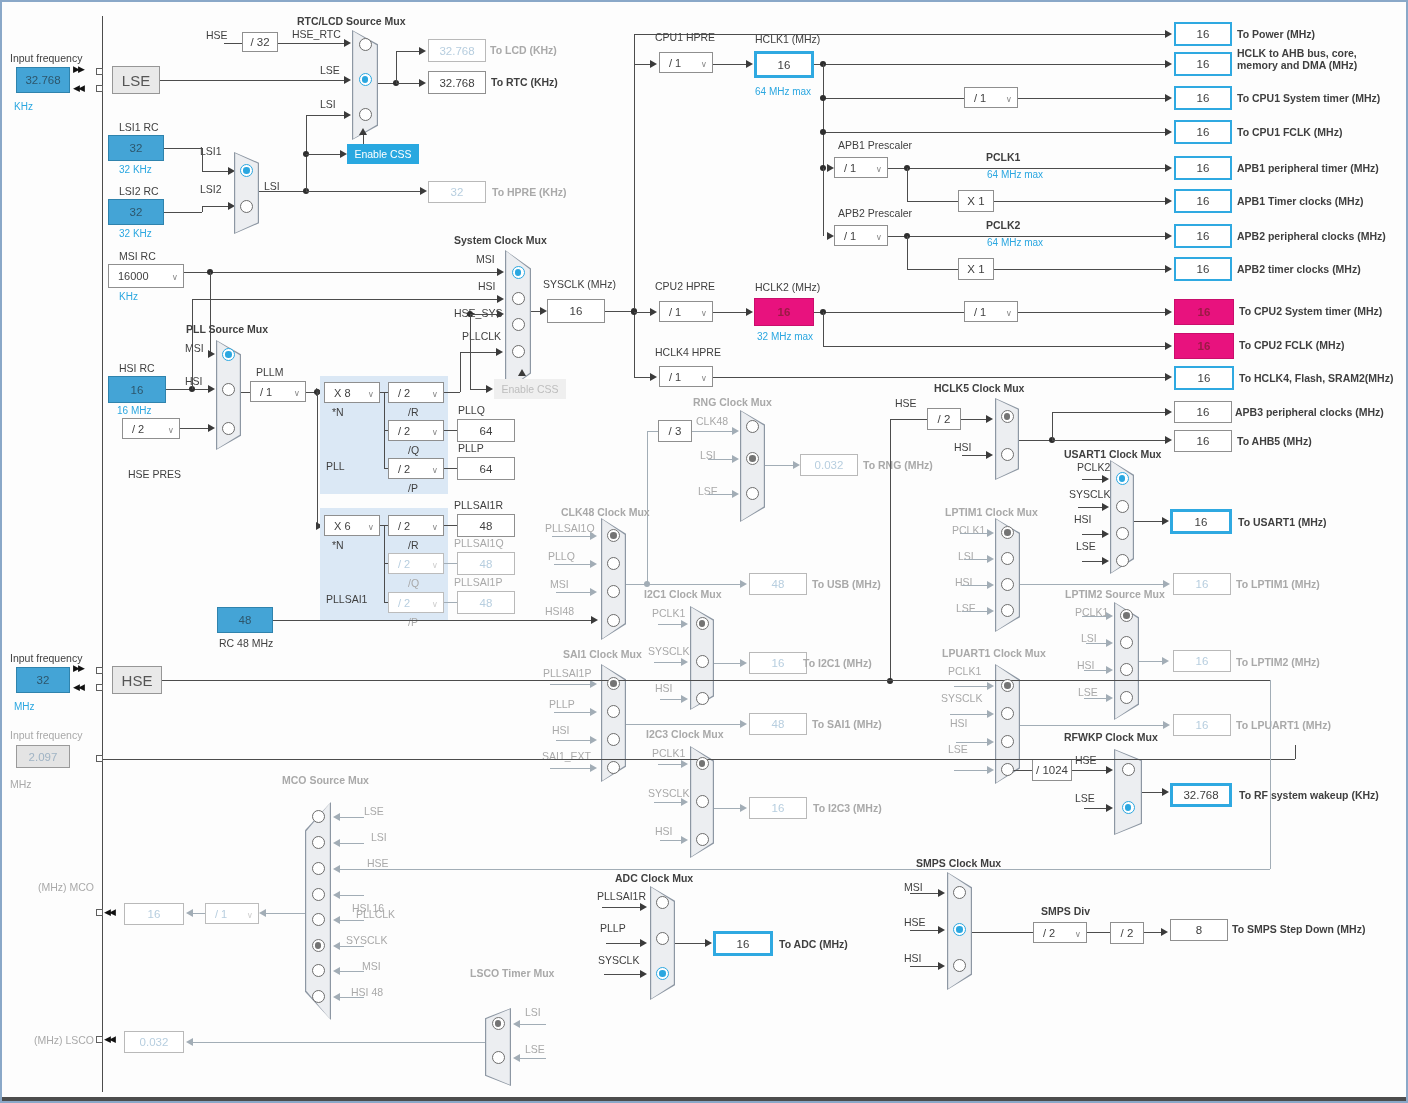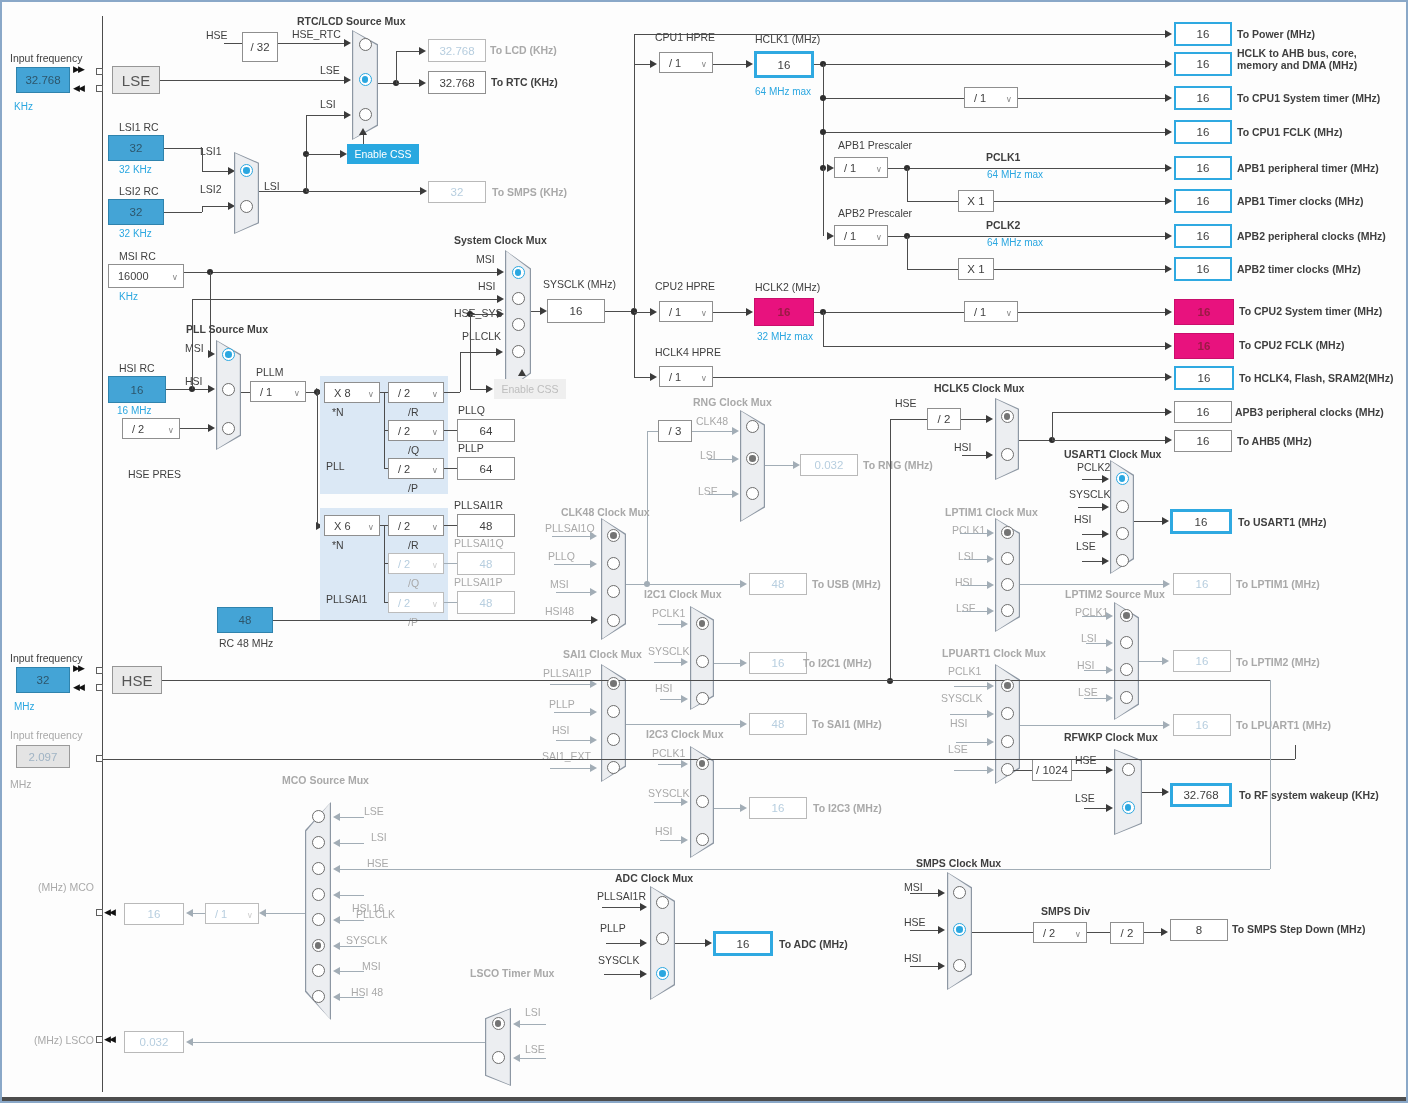--- a/index.html
+++ b/index.html
@@ -61,21 +61,21 @@
 <div class="inb" style="left:14px;top:65px;width:54px;height:26px">32.768</div>
 <div class="blu" style="left:12px;top:99px">KHz</div>
 <span class="da r" style="left:71px;top:62px"></span>
 <i class="sq" style="left:94px;top:66px"></i>
 <span class="da l" style="left:71px;top:81px"></span>
 <i class="sq" style="left:94px;top:83px"></i>
 <div class="osc" style="left:110px;top:64px;width:48px;height:28px">LSE</div>
 
 <div class="lbl" style="left:204px;top:27px">HSE</div>
 <i class="hl" style="left:222px;top:41px;width:18px"></i>
-<div class="bx" style="left:240px;top:30px;width:36px;height:30px">/ 32</div>
+<div class="bx" style="left:240px;top:30px;width:36px;height:20px">/ 32</div>
 <i class="hl" style="left:276px;top:41px;width:66px"></i>
 <i class="ar rt" style="left:342px;top:37px"></i>
 <div class="lbl" style="left:290px;top:26px">HSE_RTC</div>
 <div class="lbl b" style="left:295px;top:13px">RTC/LCD Source Mux</div>
 <i class="hl" style="left:158px;top:78px;width:184px"></i>
 <i class="ar rt" style="left:342px;top:74px"></i>
 <div class="lbl" style="left:318px;top:62px">LSE</div>
 <div class="lbl" style="left:318px;top:96px">LSI</div>
 <div class="mux" style="left:350px;top:28px;width:26px;height:110px">
  <i class="rd" style="top:8px"></i>
@@ -90,21 +90,21 @@
 <i class="hl" style="left:394px;top:81px;width:25px"></i>
 <i class="ar rt" style="left:417px;top:77px"></i>
 <div class="bx dv" style="left:426px;top:37px;width:58px;height:23px">32.768</div>
 <div class="lbl dis b" style="left:488px;top:42px">To LCD (KHz)</div>
 <div class="bx" style="left:426px;top:69px;width:58px;height:23px">32.768</div>
 <div class="lbl b" style="left:489px;top:74px">To RTC (KHz)</div>
 <i class="vl" style="left:361px;top:132px;height:10px"></i>
 <i class="ar up" style="left:357px;top:126px"></i>
 <div class="btn on" style="left:345px;top:142px;width:72px;height:20px">Enable CSS</div>
 <div class="bx dv" style="left:426px;top:179px;width:58px;height:22px">32</div>
-<div class="lbl dis b" style="left:490px;top:184px">To SMPS (KHz)</div>
+<div class="lbl dis b" style="left:490px;top:184px">To HPRE (KHz)</div>
 
 <div class="lbl" style="left:117px;top:119px">LSI1 RC</div>
 <div class="inb" style="left:106px;top:133px;width:56px;height:26px">32</div>
 <div class="blu" style="left:117px;top:162px">32 KHz</div>
 <div class="lbl" style="left:117px;top:183px">LSI2 RC</div>
 <div class="inb" style="left:106px;top:197px;width:56px;height:26px">32</div>
 <div class="blu" style="left:117px;top:226px">32 KHz</div>
 <div class="lbl" style="left:198px;top:143px">LSI1</div>
 <div class="lbl" style="left:198px;top:181px">LSI2</div>
 <i class="hl" style="left:162px;top:146px;width:38px"></i>

